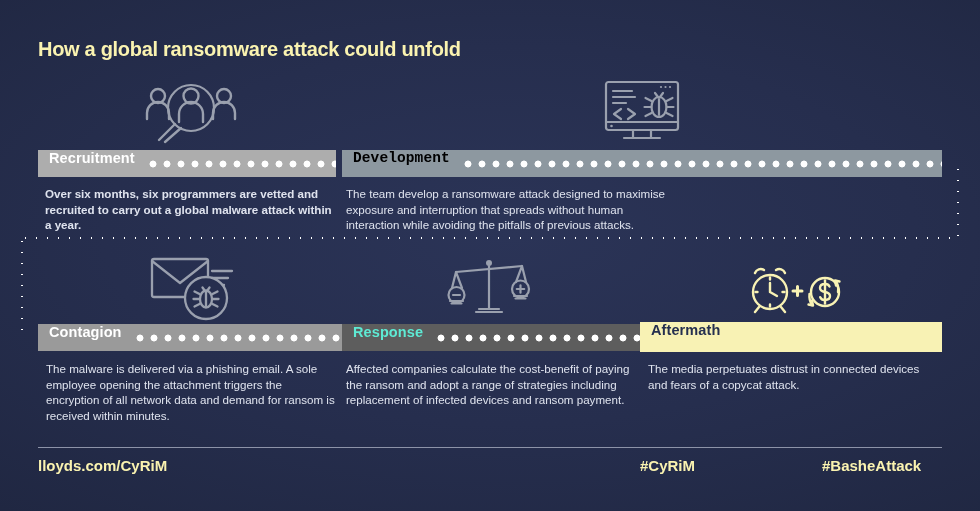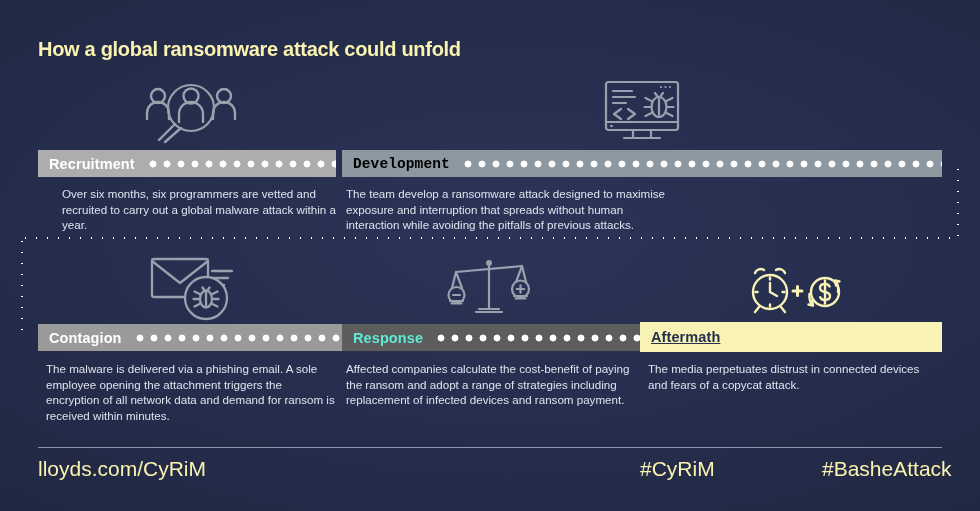--- a/index.html
+++ b/index.html
@@ -36,21 +36,21 @@
     position: absolute;
     display: block;
   }
   .icon svg { display: block; overflow: visible; }
 
   
   .bar {
     position: absolute;
     height: 27px;
     display: flex;
-    align-items: center;
+    align-items: flex-start;
     padding-left: 11px;
     overflow: hidden;
   }
   .bar .bar-label {
     font-size: 14.5px;
     font-weight: bold;
     letter-spacing: 0.1px;
     white-space: nowrap;
     flex: 0 0 auto;
   }
@@ -70,21 +70,21 @@
   .bar-gray-blue { background: #8d98a0; }
   .bar-gray-blue .bar-label { color: #000000; font-family: Liberation Mono, monospace; }
 
   .bar-gray-mid { background: #9a9a9a; }
   .bar-gray-mid .bar-label { color: #ffffff; }
 
   .bar-gray-dark { background: #5d5d5d; }
   .bar-gray-dark .bar-label { color: #5eead4; }
 
   .bar-yellow { background: #f8f2b4; }
-  .bar-yellow .bar-label { color: #25304f; text-decoration: underline; }
+  .bar-yellow .bar-label { color: #25304f; }
 
   
   .body-block {
     position: absolute;
     font-size: 11.6px;
     line-height: 15.6px;
     color: #dfe3ee;
   }
   .body-block p + p { margin-top: 13px; }
 
@@ -111,22 +111,22 @@
     position: absolute;
     left: 38px;
     top: 447px;
     width: 904px;
     height: 1px;
     background: #8d93a8;
   }
   .footer-item {
     position: absolute;
     top: 457px;
-    font-size: 21px;
-    font-weight: normal;
+    font-size: 15px;
+    font-weight: bold;
     color: #faf3b0;
     white-space: nowrap;
   }
   .footer-left  { left: 38px; }
   .footer-mid   { left: 640px; }
   .footer-right { left: 822px; }
 </style>
 </head>
 <body>
 
@@ -180,21 +180,21 @@
 <div class="bar bar-gray-light" style="left:38px; top:150px; width:298px;">
   <span class="bar-label">Recruitment</span>
   <span class="leader"></span>
 </div>
 
 <div class="bar bar-gray-blue" style="left:342px; top:150px; width:600px;">
   <span class="bar-label">Development</span>
   <span class="leader"></span>
 </div>
 
-<div class="body-block" style="left:62px; top:186px; width:290px;">
+<div class="body-block" style="left:45px; top:186px; width:290px;font-weight:bold;">
   <p>Over six months, six programmers are vetted and recruited to carry out a global malware attack within a year.</p>
 </div>
 
 <div class="body-block" style="left:346px; top:186px; width:330px;">
   <p>The team develop a ransomware attack designed to maximise exposure and interruption that spreads without human interaction while avoiding the pitfalls of previous attacks.</p>
 </div>
 
 <div class="dot-v" style="left:956px; top:164px; height:76px;"></div>
 <div class="dot-h" style="left:20px; top:236px; width:940px;"></div>
 <div class="dot-v" style="left:20px; top:236px; height:102px;"></div>

